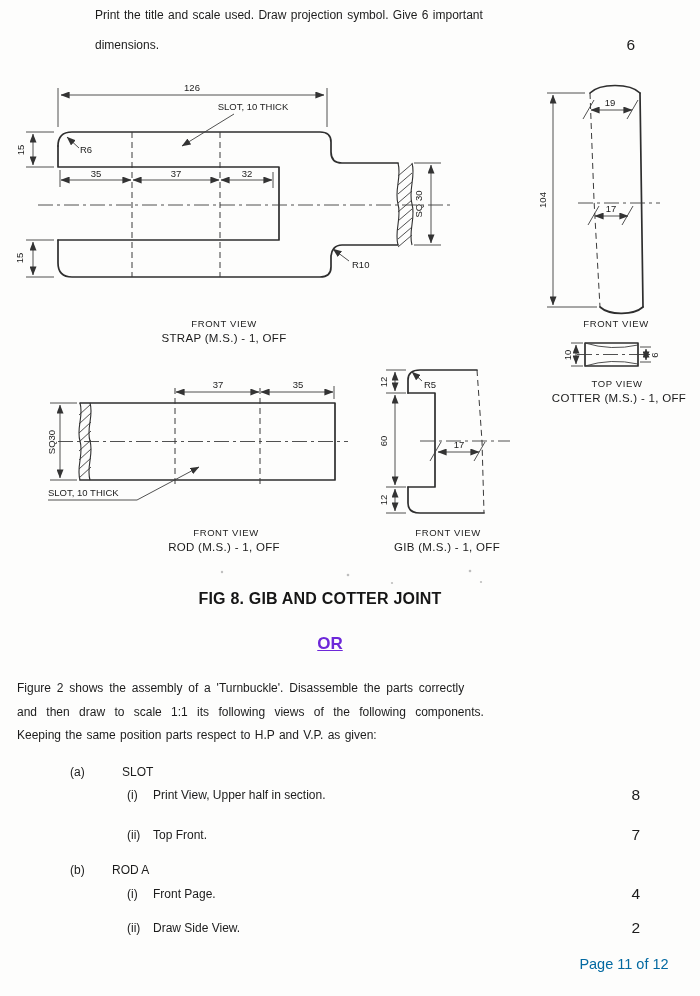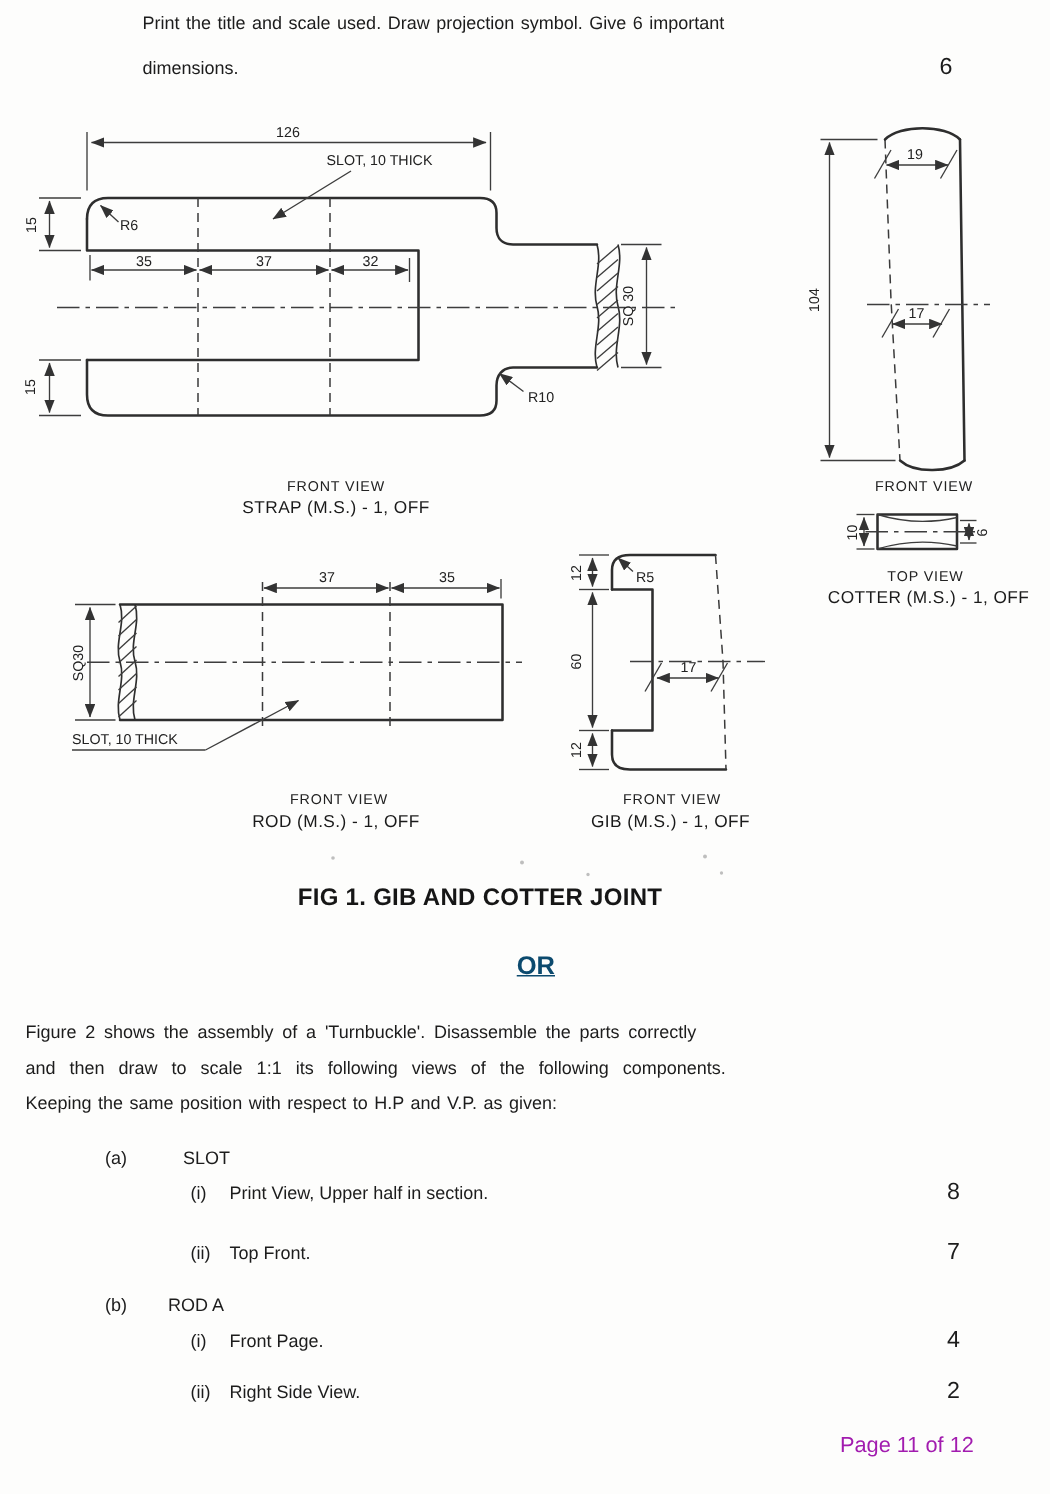--- a/index.html
+++ b/index.html
@@ -2,23 +2,23 @@
 <html><head>
 <meta charset="utf-8">
 <style>
   html,body{margin:0;padding:0;}
   body{width:700px;height:996px;position:relative;background:#fdfdfc;overflow:hidden;
        font-family:"Liberation Sans", sans-serif;color:#1d1d1d;}
   .txt{position:absolute;white-space:nowrap;font-size:12px;line-height:19px;color:#1c1c1c;}
   .marks{position:absolute;width:40px;text-align:right;font-size:15.5px;color:#1c1c1c;}
   .fig-cap{position:absolute;left:140px;top:590px;width:360px;text-align:center;
            font-weight:bold;font-size:16px;letter-spacing:.2px;color:#161616;}
-  .or{position:absolute;left:290px;top:634px;width:80px;text-align:right;font-weight:bold;
-      font-size:17px;text-decoration:underline;color:#0c4a6e;}
-  .footer{position:absolute;left:560px;top:956px;width:128px;text-align:left;font-size:14.5px;color:#a21caf;}
+  .or{position:absolute;left:290px;top:634px;width:80px;text-align:center;font-weight:bold;
+      font-size:17px;text-decoration:underline;color:#6d28d9;}
+  .footer{position:absolute;left:560px;top:956px;width:128px;text-align:center;font-size:14.5px;color:#0369a1;}
   svg{position:absolute;left:0;top:0;}
   .outline{fill:none;stroke:#2e2e2e;stroke-width:1.7;stroke-linejoin:round;stroke-linecap:round;}
   .thin{fill:none;stroke:#3d3d3d;stroke-width:.9;}
   .hid{fill:none;stroke:#3a3a3a;stroke-width:1;stroke-dasharray:6 4;}
   .cl{fill:none;stroke:#3d3d3d;stroke-width:.9;stroke-dasharray:15 4 3 4;}
   .wavy{fill:none;stroke:#2e2e2e;stroke-width:1.1;}
   .hatch{stroke:#3c3c3c;stroke-width:.9;}
   .dim-t{font-family:"Liberation Sans",sans-serif;font-size:9.5px;fill:#222;}
   .view-t{font-family:"Liberation Sans",sans-serif;font-size:9.5px;fill:#222;letter-spacing:.6px;}
   .part-t{font-family:"Liberation Sans",sans-serif;font-size:11.5px;fill:#1a1a1a;letter-spacing:.3px;}
@@ -216,38 +216,38 @@
 
   <g>
     <circle class="speck" cx="222" cy="572" r="1.2"></circle>
     <circle class="speck" cx="348" cy="575" r="1.3"></circle>
     <circle class="speck" cx="392" cy="583" r="1.1"></circle>
     <circle class="speck" cx="470" cy="571" r="1.3"></circle>
     <circle class="speck" cx="481" cy="582" r="1.1"></circle>
   </g>
 </svg>
 
-<div class="fig-cap">FIG 1. GIB AND COTTER JOINT</div>
+<div class="fig-cap">FIG 8. GIB AND COTTER JOINT</div>
 <div class="or">OR</div>
 
 <div class="txt" style="left:17px;top:679px;word-spacing:2.5px">Figure 2 shows the assembly of a 'Turnbuckle'. Disassemble the parts correctly</div>
 <div class="txt" style="left:17px;top:703px;word-spacing:6px">and then draw to scale 1:1 its following views of the following components.</div>
-<div class="txt" style="left:17px;top:726px;word-spacing:1px">Keeping the same position with respect to H.P and V.P. as given:</div>
+<div class="txt" style="left:17px;top:726px;word-spacing:1px">Keeping the same position parts respect to H.P and V.P. as given:</div>
 
 <div class="txt" style="left:70px;top:763px">(a)</div>
 <div class="txt" style="left:122px;top:763px">SLOT</div>
 <div class="txt" style="left:127px;top:786px">(i)</div>
 <div class="txt" style="left:153px;top:786px">Print View, Upper half in section.</div>
 <div class="marks" style="left:600px;top:786px">8</div>
 <div class="txt" style="left:127px;top:826px">(ii)</div>
 <div class="txt" style="left:153px;top:826px">Top Front.</div>
 <div class="marks" style="left:600px;top:826px">7</div>
 
 <div class="txt" style="left:70px;top:861px">(b)</div>
 <div class="txt" style="left:112px;top:861px">ROD A</div>
 <div class="txt" style="left:127px;top:885px">(i)</div>
 <div class="txt" style="left:153px;top:885px">Front Page.</div>
 <div class="marks" style="left:600px;top:885px">4</div>
 <div class="txt" style="left:127px;top:919px">(ii)</div>
-<div class="txt" style="left:153px;top:919px">Right Side View.</div>
+<div class="txt" style="left:153px;top:919px">Draw Side View.</div>
 <div class="marks" style="left:600px;top:919px">2</div>
 
 <div class="footer">Page 11 of 12</div>
 
 </body></html>

